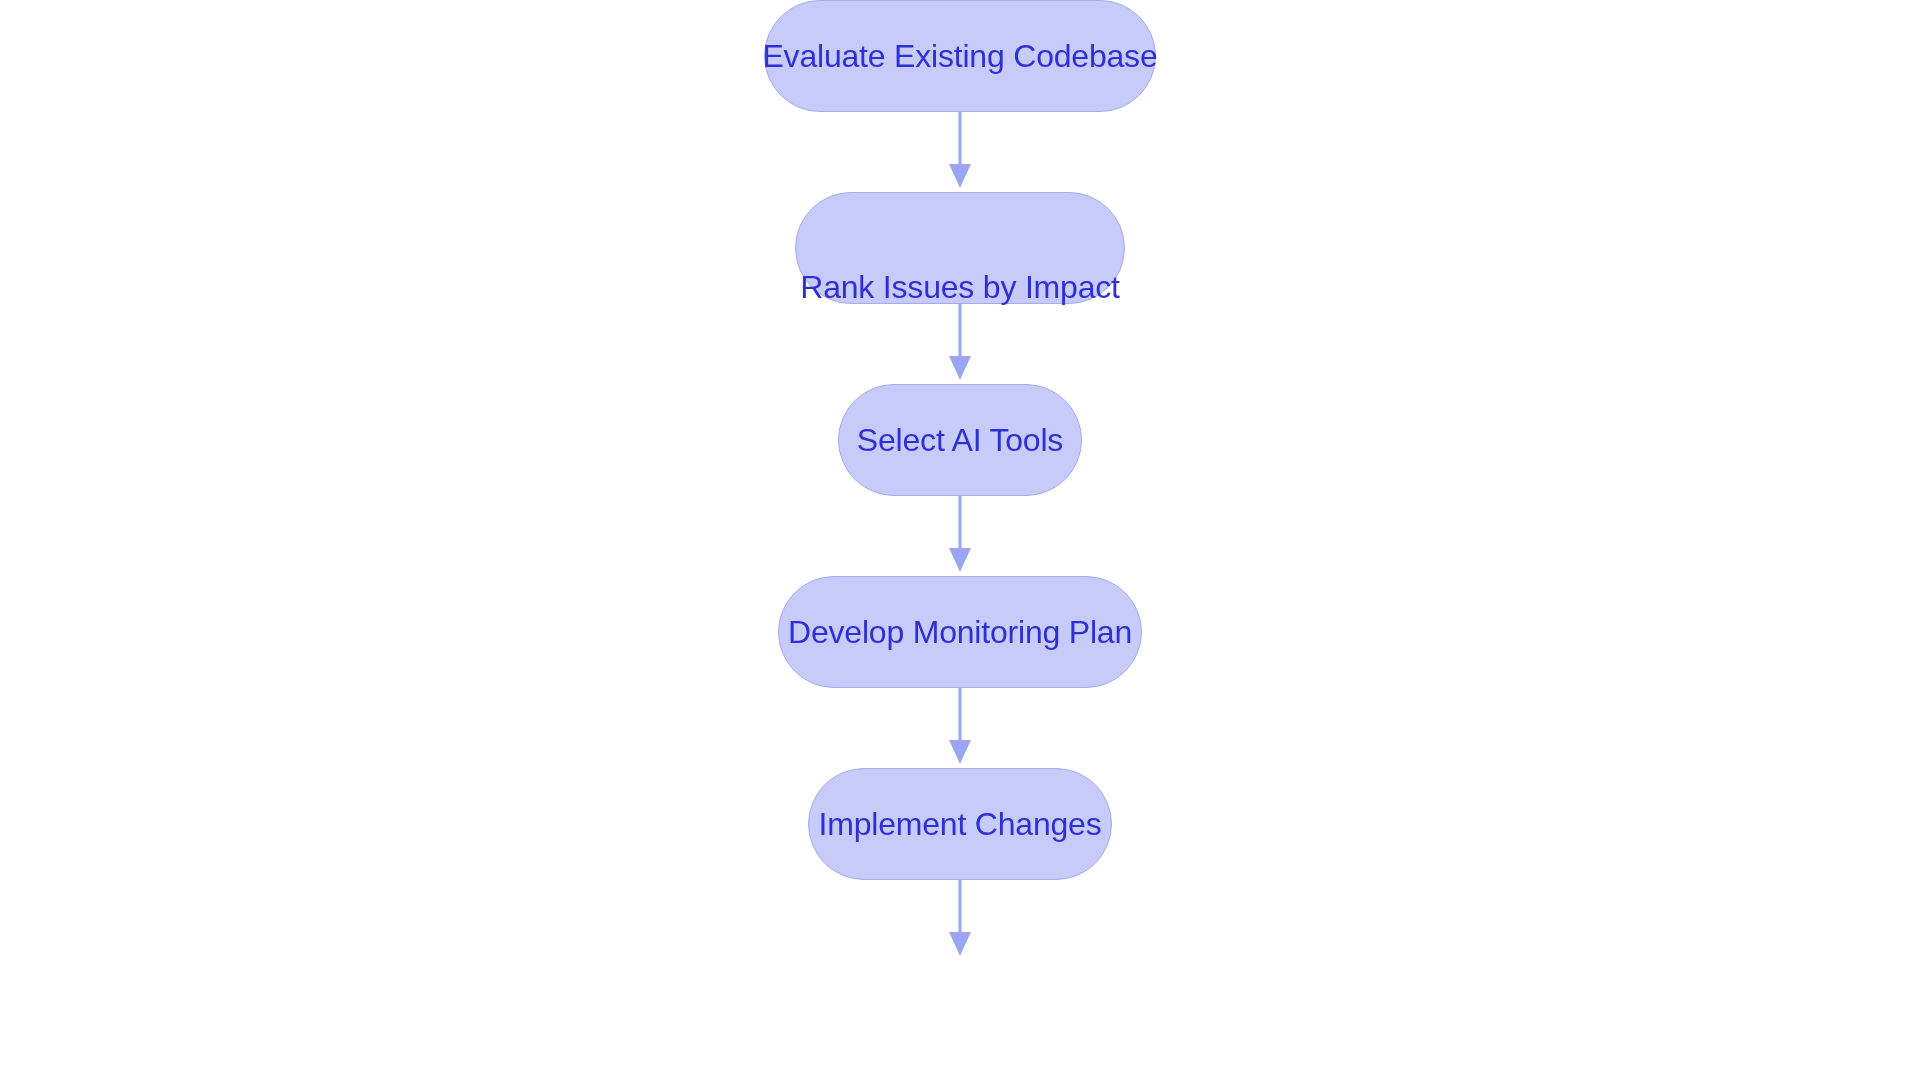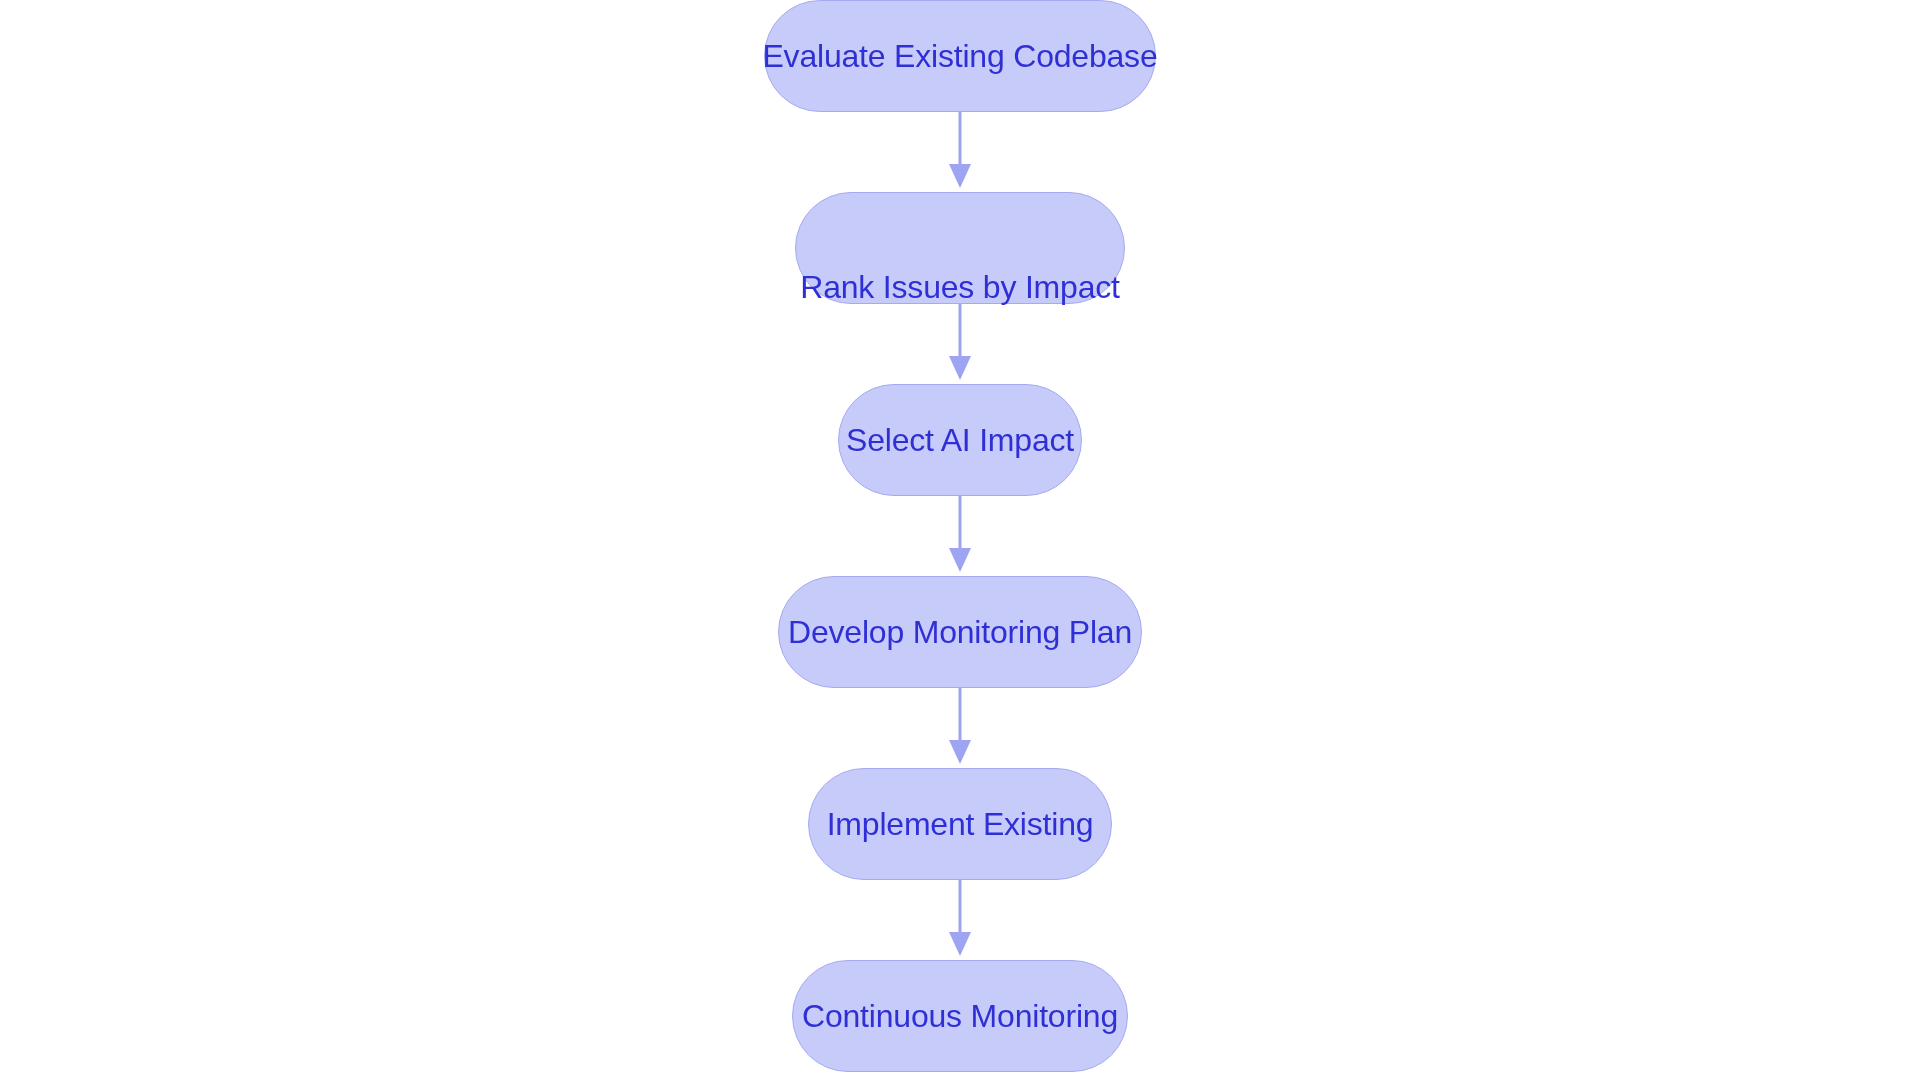--- a/index.html
+++ b/index.html
@@ -101,21 +101,21 @@
     </div>
 
     <div class="connector">
       <svg viewBox="0 0 40 80" xmlns="http://www.w3.org/2000/svg" aria-hidden="true">
         <line x1="20" y1="0" x2="20" y2="58" stroke="#9da4f2" stroke-width="3"></line>
         <polygon points="20,76 9,52 31,52" fill="#9da4f2"></polygon>
       </svg>
     </div>
 
     <div class="node node-w-2">
-      <span class="node-label">Select AI Impact</span>
+      <span class="node-label">Select AI Tools</span>
     </div>
 
     <div class="connector">
       <svg viewBox="0 0 40 80" xmlns="http://www.w3.org/2000/svg" aria-hidden="true">
         <line x1="20" y1="0" x2="20" y2="58" stroke="#9da4f2" stroke-width="3"></line>
         <polygon points="20,76 9,52 31,52" fill="#9da4f2"></polygon>
       </svg>
     </div>
 
     <div class="node node-w-3">
@@ -123,28 +123,25 @@
     </div>
 
     <div class="connector">
       <svg viewBox="0 0 40 80" xmlns="http://www.w3.org/2000/svg" aria-hidden="true">
         <line x1="20" y1="0" x2="20" y2="58" stroke="#9da4f2" stroke-width="3"></line>
         <polygon points="20,76 9,52 31,52" fill="#9da4f2"></polygon>
       </svg>
     </div>
 
     <div class="node node-w-4">
-      <span class="node-label">Implement Existing</span>
+      <span class="node-label">Implement Changes</span>
     </div>
 
     <div class="connector">
       <svg viewBox="0 0 40 80" xmlns="http://www.w3.org/2000/svg" aria-hidden="true">
         <line x1="20" y1="0" x2="20" y2="58" stroke="#9da4f2" stroke-width="3"></line>
         <polygon points="20,76 9,52 31,52" fill="#9da4f2"></polygon>
       </svg>
     </div>
 
-    <div class="node node-w-5">
-      <span class="node-label">Continuous Monitoring</span>
-    </div>
 
   </div>
 </div>
 
 </body></html>

